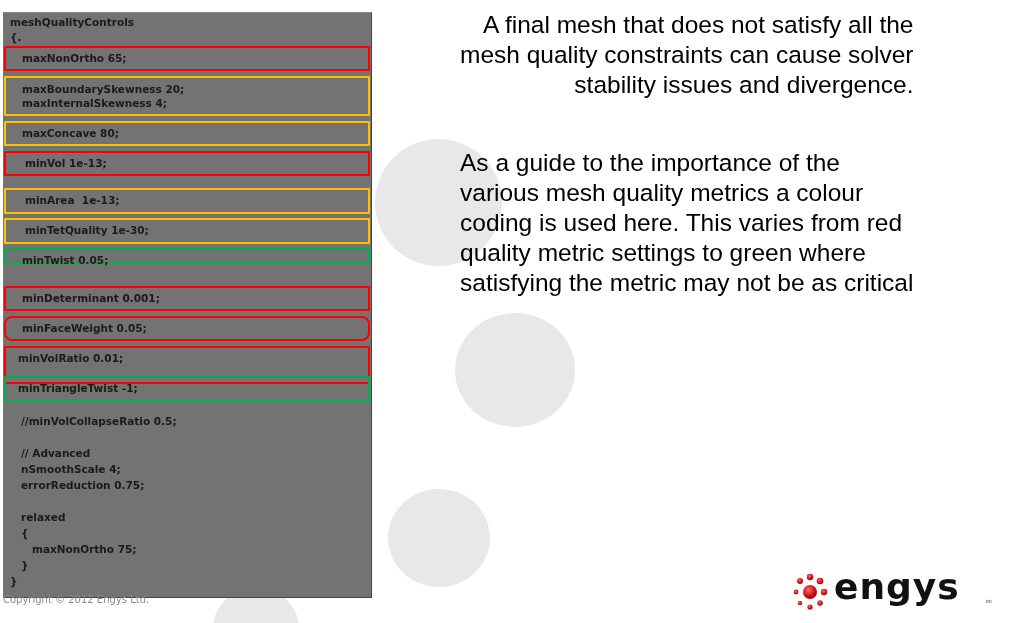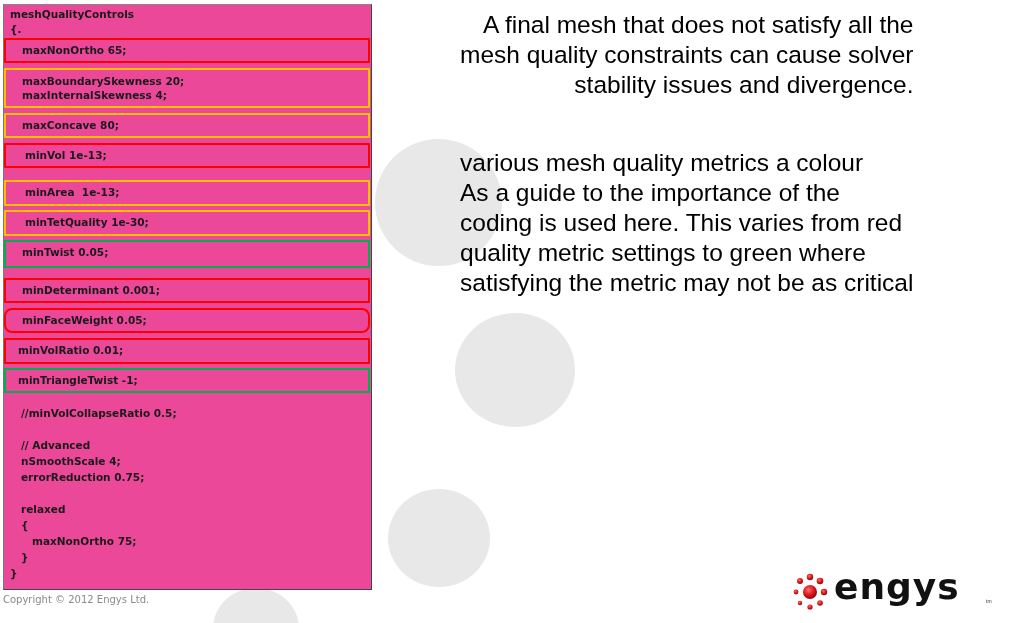--- a/index.html
+++ b/index.html
@@ -3,22 +3,22 @@
   <meta charset="utf-8">
   <style>
     html, body { margin: 0; padding: 0; }
     body {
       width: 1017px; height: 623px; position: relative; overflow: hidden;
       background: #ffffff;
       font-family: "Liberation Sans", sans-serif;
     }
     .circle { position: absolute; border-radius: 50%; background: #e8e8e8; z-index: 0; }
     .code-panel {
-      position: absolute; left: 3px; top: 4px; width: 369px; height: 586px;
-      background: #ec4899;
+      position: absolute; left: 3px; top: 12px; width: 369px; height: 586px;
+      background: #737373;
       border: 1px solid #444;
       border-top-color: #888; border-left-color: #777;
       box-sizing: border-box; z-index: 1;
       font-family: "DejaVu Sans", sans-serif;
       font-weight: bold; font-size: 10.5px; color: #1a1a1a;
     }
     .line { position: absolute; white-space: pre; line-height: 15px; }
     .box {
       position: absolute; left: 0px; width: 366px; box-sizing: border-box;
       border: 2px solid; border-radius: 1px;
@@ -67,30 +67,30 @@
   </div>
   <div class="box" style="top:138px; height:25px; border-color:#ff0000;">
     <div class="line" style="left:19px; top:3px;">minVol 1e-13;</div>
   </div>
   <div class="box" style="top:175px; height:26px; border-color:#ffc000;">
     <div class="line" style="left:19px; top:3px;">minArea  1e-13;</div>
   </div>
   <div class="box" style="top:205px; height:26px; border-color:#ffc000;">
     <div class="line" style="left:19px; top:3px;">minTetQuality 1e-30;</div>
   </div>
-  <div class="box" style="top:235px; height:28px; border-color:#00b050;">
+  <div class="box" style="top:235px; height:15px; border-color:#00b050;">
     <div class="line" style="left:16px; top:3px;">minTwist 0.05;</div>
   </div>
   <div class="box" style="top:273px; height:25px; border-color:#ff0000;">
     <div class="line" style="left:16px; top:3px;">minDeterminant 0.001;</div>
   </div>
   <div class="box" style="top:303px; height:25px; border-color:#ff0000;border-radius:8px;">
     <div class="line" style="left:16px; top:3px;">minFaceWeight 0.05;</div>
   </div>
-  <div class="box" style="top:333px; height:26px; border-color:#ff0000;">
+  <div class="box" style="top:333px; height:38px; border-color:#ff0000;">
     <div class="line" style="left:12px; top:3px;">minVolRatio 0.01;</div>
   </div>
   <div class="box" style="top:363px; height:25px; border-color:#00b050;">
     <div class="line" style="left:12px; top:3px;">minTriangleTwist -1;</div>
   </div>
 
   <div class="line" style="left:17px; top:401px;">//minVolCollapseRatio 0.5;</div>
   <div class="line" style="left:17px; top:433px;">// Advanced</div>
   <div class="line" style="left:17px; top:449px;">nSmoothScale 4;</div>
   <div class="line" style="left:17px; top:465px;">errorReduction 0.75;</div>
@@ -100,22 +100,22 @@
   <div class="line" style="left:17px; top:545px;">}</div>
   <div class="line" style="left:6px; top:561px;">}</div>
 </div>
 
 <div class="text-block" style="top:10px;text-align:right;">
   <div>A final mesh that does not satisfy all the</div>
   <div>mesh quality constraints can cause solver</div>
   <div>stability issues and divergence.</div>
 </div>
 <div class="text-block" style="top:148px;">
+  <div>As a guide to the importance of the</div>
   <div>various mesh quality metrics a  colour</div>
-  <div>As a guide to the importance of the</div>
   <div>coding is used here. This varies from red</div>
   <div>quality metric settings to  green where</div>
   <div>satisfying the metric may not be as critical</div>
 </div>
 
 <div class="copyright">Copyright © 2012 Engys Ltd.</div>
 
 <div class="logo">
   <svg class="logo-dots" viewBox="0 0 40 40" width="40" height="40">
     <defs>

